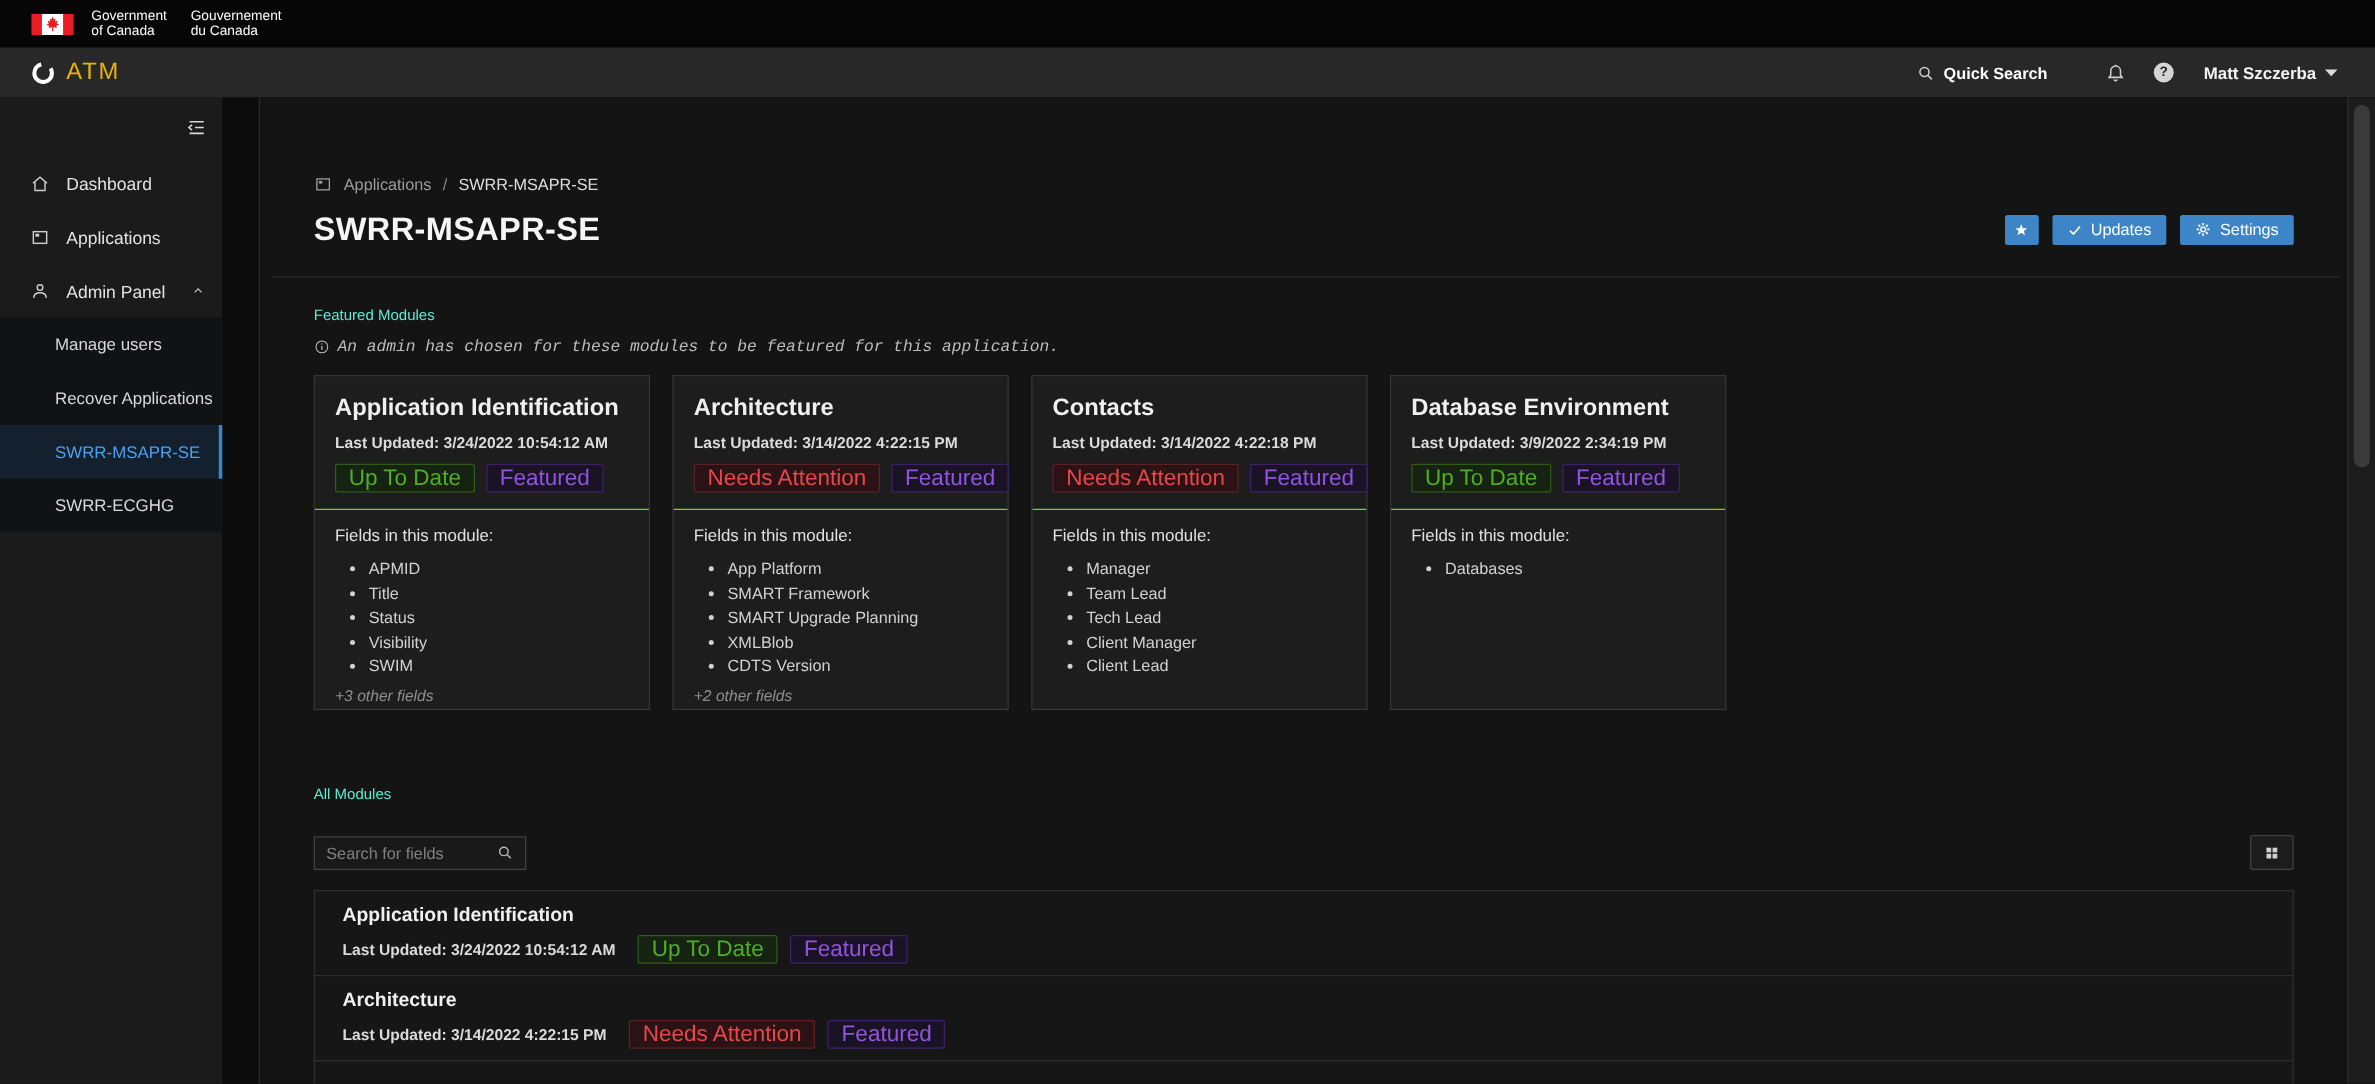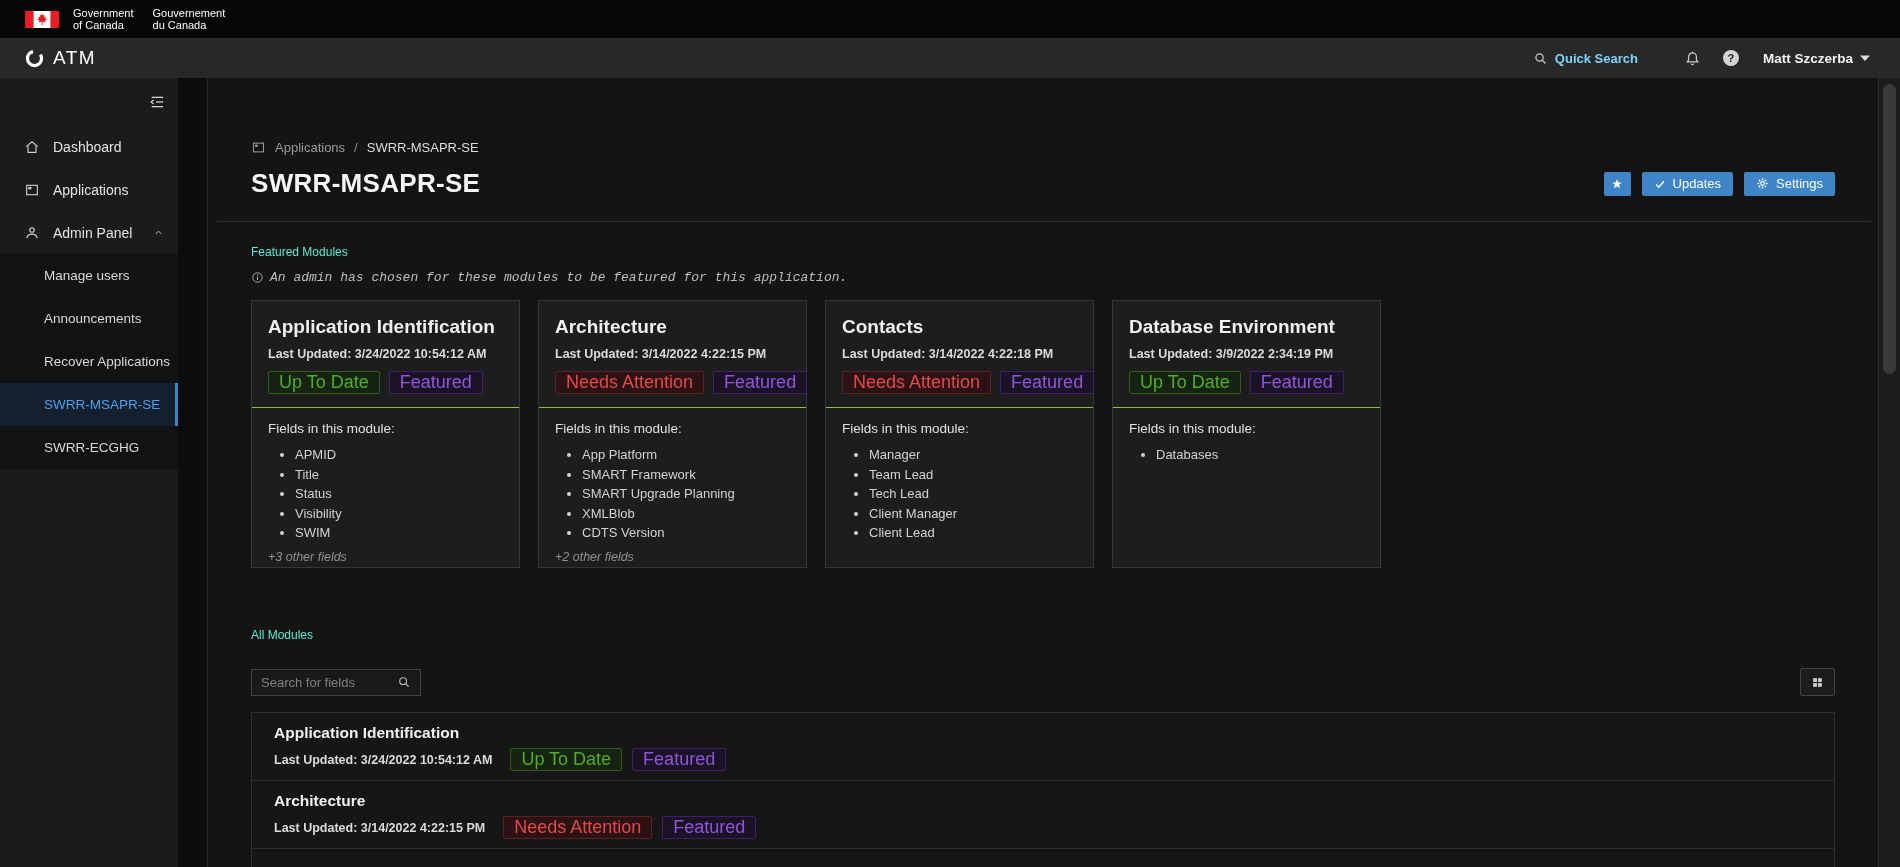--- a/index.html
+++ b/index.html
@@ -9,23 +9,23 @@
 
   
   .gov-bar { height:38px; background:#060606; display:flex; align-items:center; padding-left:25px; flex:none; }
   .gov-flag { margin-right:14px; display:block; }
   .gov-text { font-size:11px; line-height:12.5px; color:#ffffff; margin-right:19px; }
   .gov-text span { display:block; }
 
   
   .app-bar { height:40px; background:#282828; display:flex; align-items:center; justify-content:space-between; padding:0 30px 0 25px; flex:none; }
   .brand { display:flex; align-items:center; gap:9px; cursor:pointer; }
-  .brand-text { font-size:19px; letter-spacing:1.5px; color:#ffffff; font-weight:500; }
+  .brand-text { font-size:19px; letter-spacing:1.5px; color:#eab308; font-weight:500; }
   .appbar-right { display:flex; align-items:center; }
-  .quick-search { display:flex; align-items:center; gap:7px; font-size:13px; font-weight:700; color:#7dd3fc; cursor:pointer; }
+  .quick-search { display:flex; align-items:center; gap:7px; font-size:13px; font-weight:700; color:#ffffff; cursor:pointer; }
   .quick-search svg { color:#cfcfcf; }
   .icon-btn { color:#cfcfcf; cursor:pointer; display:flex; align-items:center; }
   .bell { margin-left:46px; }
   .help { margin-left:22px; width:16px; height:16px; border-radius:50%; background:#d4d4d4; color:#1f1f1f; font-size:11px; font-weight:700; display:flex; align-items:center; justify-content:center; cursor:pointer; }
   .user-menu { margin-left:24px; display:flex; align-items:center; gap:7px; font-size:13.5px; font-weight:700; color:#f2f2f2; cursor:pointer; }
   .user-menu svg { color:#dcdcdc; }
 
   
   .shell { flex:1; display:flex; min-height:0; }
 
@@ -194,23 +194,20 @@
           <span class="nlabel">Admin Panel</span>
           <span class="chev">
             <svg width="11" height="11" viewBox="0 0 24 24" fill="none" stroke="currentColor" stroke-width="2">
                 <polyline points="6,15 12,9 18,15"></polyline>
               </svg>
           </span>
         </div>
         <div class="submenu">
           <div class="subitem">
               <span>Manage users</span>
-            </div>
-          <div class="subitem">
-              <span>Announcements</span>
             </div>
           <div class="subitem">
               <span>Recover Applications</span>
             </div>
         </div>
         <div class="submenu">
           <div class="subitem active">
               <span>SWRR-MSAPR-SE</span>
             </div>
           <div class="subitem">

